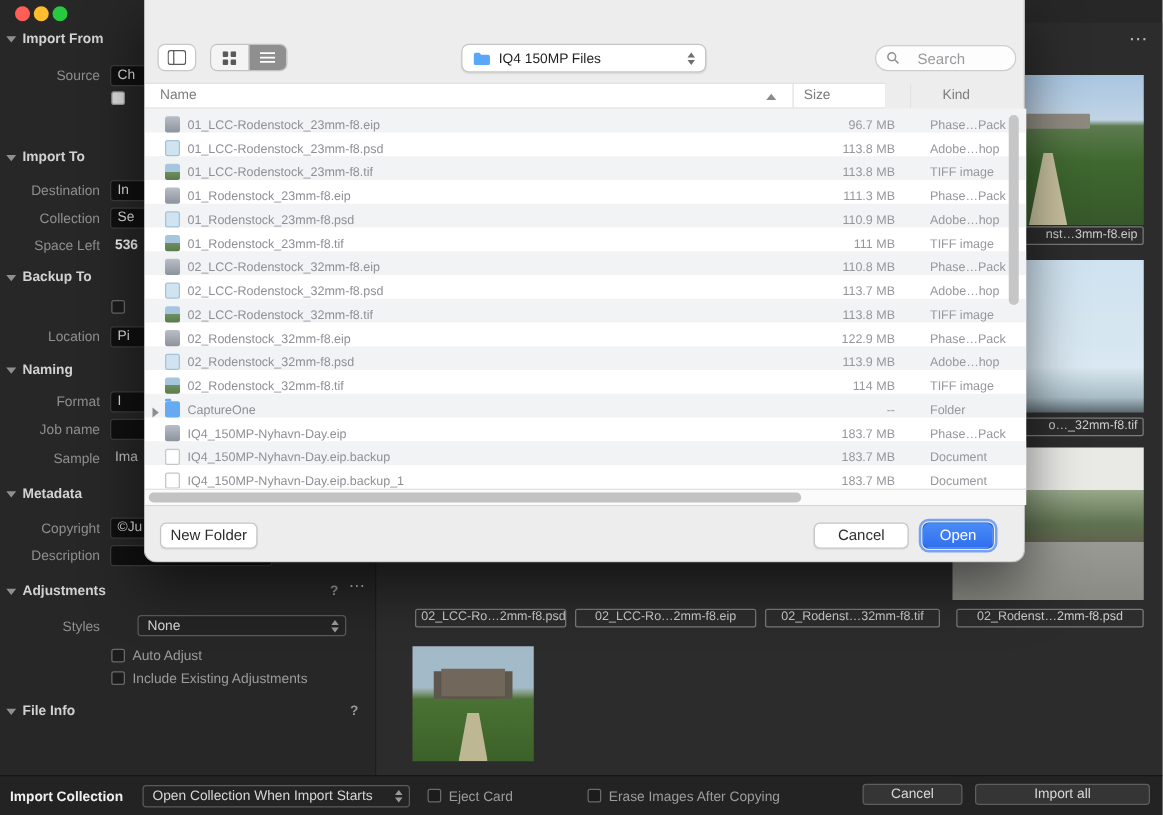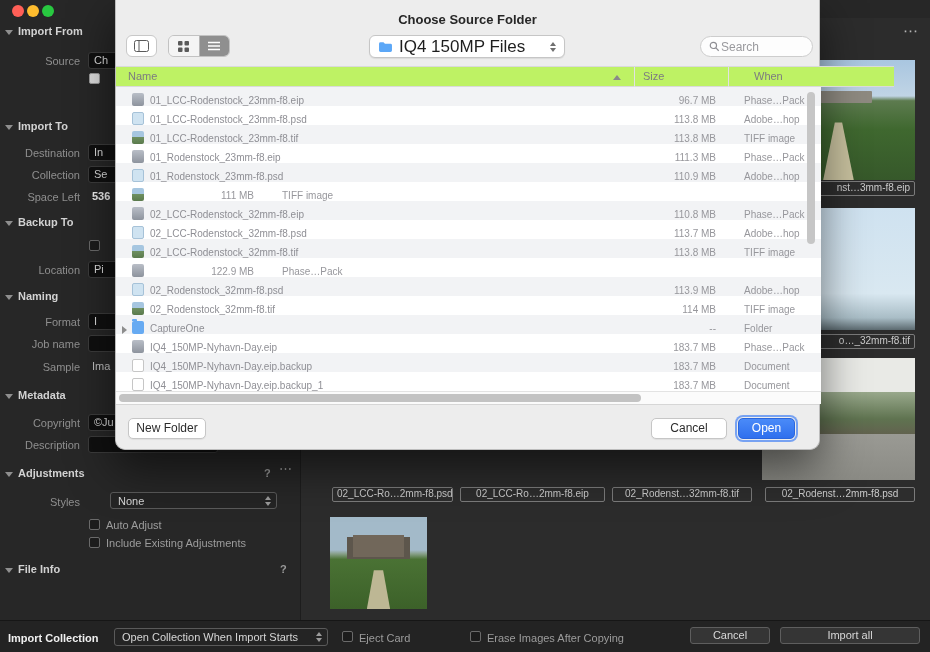--- a/index.html
+++ b/index.html
@@ -48,27 +48,27 @@
 
   
   .dialog{position:absolute;left:115px;top:0;width:705px;height:450px;background:#ededed;border:1px solid #bdbdbd;border-top:none;border-radius:0 0 10px 10px;box-shadow:0 18px 45px rgba(0,0,0,.55);z-index:10}
   .dlg-title{position:absolute;top:12px;left:0;width:100%;text-align:center;font-size:13px;font-weight:bold;color:#262626}
   .tbtn{position:absolute;top:35px;height:22px;background:#fff;border:1px solid #c8c8c8;border-radius:6px;display:flex;align-items:center;justify-content:center}
   .seg{position:absolute;top:35px;left:52px;width:62px;height:22px;border:1px solid #c2c2c2;border-radius:6px;overflow:hidden;display:flex}
   .seg .s{flex:1;display:flex;align-items:center;justify-content:center}
   .seg .s.grid{background:#f4f4f4}
   .seg .s.list{background:#8f8f8f;border-left:1px solid #b5b5b5}
   .pop{position:absolute;left:253px;top:35px;width:196px;height:23px;background:#fff;border:1px solid #c6c6c6;border-radius:6px;display:flex;align-items:center;padding:0 24px 0 8px;box-shadow:0 1px 1px rgba(0,0,0,.08)}
-  .pop .pop-label{font-size:17px;color:#1e1e1e;margin-left:6px;white-space:nowrap}
+  .pop .pop-label{font-size:11px;color:#1e1e1e;margin-left:6px;white-space:nowrap}
   .pop .ud i.up{border-bottom-color:#6f6f6f}
   .pop .ud i.dn{border-top-color:#6f6f6f}
-  .search{position:absolute;left:584px;top:36px;width:113px;height:21px;background:#fdfdfd;border:1px solid #cdcdcd;border-radius:11px;display:flex;align-items:center;padding:0 8px;gap:1px}
+  .search{position:absolute;left:584px;top:36px;width:113px;height:21px;background:#fdfdfd;border:1px solid #cdcdcd;border-radius:11px;display:flex;align-items:center;padding:0 8px;gap:14px}
   .search span{font-size:12px;color:#9a9a9e}
 
-  .cols{position:absolute;left:0;top:66px;width:778px;height:21px;background:#bef264;border-top:1px solid #dadada;border-bottom:1px solid #dadada;font-size:11px;color:#7c7c80}
+  .cols{position:absolute;left:0;top:66px;width:592px;height:21px;background:#ffffff;border-top:1px solid #dadada;border-bottom:1px solid #dadada;font-size:11px;color:#7c7c80}
   .cols .c{position:absolute;top:0;line-height:19px}
   .cols .vsep{position:absolute;top:0;width:1px;height:20px;background:#e2e2e2}
   .sortup{position:absolute;top:8px;width:0;height:0;border-left:4px solid transparent;border-right:4px solid transparent;border-bottom:5px solid #8a8a8a}
 
   .flist{position:absolute;left:0;top:87px;width:705px;height:304px;background:#fff;overflow:hidden}
   .frow{display:flex;align-items:flex-end;height:19px;font-size:10px;color:#8f8f95}
   .frow.alt{background:#f2f3f5}
   .disclosure{width:10px;margin-left:6px;flex:none;visibility:hidden}
   .disclosure.show{visibility:visible}
   .disclosure.show::after{content:"";display:block;width:0;height:0;border-left:5px solid #8d8d8d;border-top:4px solid transparent;border-bottom:4px solid transparent}
@@ -191,21 +191,20 @@
   </div>
   <div class="dcheck" style="left:342px;top:10px"></div>
   <div class="dchecklabel" style="left:359px;top:11px">Eject Card</div>
   <div class="dcheck" style="left:470px;top:10px"></div>
   <div class="dchecklabel" style="left:487px;top:11px">Erase Images After Copying</div>
   <div class="dbtn" style="left:690px;top:6px;width:80px;height:17px">Cancel</div>
   <div class="dbtn" style="left:780px;top:6px;width:140px;height:17px">Import all</div>
 </div>
 
 <div class="dialog">
-  <div class="dlg-title">Choose Source Folder</div>
 
   <div class="tbtn" style="left:10px;width:31px">
     <svg class="icn" width="15" height="12" viewBox="0 0 15 12">
       <rect x="0.5" y="0.5" width="14" height="11" rx="2" fill="none" stroke="#5a5a5a"></rect>
       <line x1="5" y1="0.5" x2="5" y2="11.5" stroke="#5a5a5a"></line>
     </svg>
   </div>
 
   <div class="seg">
     <div class="s grid">
@@ -243,21 +242,21 @@
     </svg>
     <span>Search</span>
   </div>
 
   <div class="cols">
     <div class="c" style="left:12px">Name</div>
     <span class="sortup" style="left:497px"></span>
     <div class="vsep" style="left:518px"></div>
     <div class="c" style="left:527px">Size</div>
     <div class="vsep" style="left:612px"></div>
-    <div class="c" style="left:638px">When</div>
+    <div class="c" style="left:638px">Kind</div>
   </div>
 
   <div class="flist">
       <div class="frow alt">
     <span class="disclosure"></span>
     <span class="f-icon icon-eip"></span>
     <span class="f-name">01_LCC-Rodenstock_23mm-f8.eip</span>
     <span class="f-size">96.7 MB</span>
     <span class="f-kind">Phase…Pack</span>
   </div>
@@ -285,20 +284,21 @@
       <div class="frow alt">
     <span class="disclosure"></span>
     <span class="f-icon icon-psd"></span>
     <span class="f-name">01_Rodenstock_23mm-f8.psd</span>
     <span class="f-size">110.9 MB</span>
     <span class="f-kind">Adobe…hop</span>
   </div>
       <div class="frow">
     <span class="disclosure"></span>
     <span class="f-icon icon-tif"></span>
+    <span class="f-name">01_Rodenstock_23mm-f8.tif</span>
     <span class="f-size">111 MB</span>
     <span class="f-kind">TIFF image</span>
   </div>
       <div class="frow alt">
     <span class="disclosure"></span>
     <span class="f-icon icon-eip"></span>
     <span class="f-name">02_LCC-Rodenstock_32mm-f8.eip</span>
     <span class="f-size">110.8 MB</span>
     <span class="f-kind">Phase…Pack</span>
   </div>
@@ -312,20 +312,21 @@
       <div class="frow alt">
     <span class="disclosure"></span>
     <span class="f-icon icon-tif"></span>
     <span class="f-name">02_LCC-Rodenstock_32mm-f8.tif</span>
     <span class="f-size">113.8 MB</span>
     <span class="f-kind">TIFF image</span>
   </div>
       <div class="frow">
     <span class="disclosure"></span>
     <span class="f-icon icon-eip"></span>
+    <span class="f-name">02_Rodenstock_32mm-f8.eip</span>
     <span class="f-size">122.9 MB</span>
     <span class="f-kind">Phase…Pack</span>
   </div>
       <div class="frow alt">
     <span class="disclosure"></span>
     <span class="f-icon icon-psd"></span>
     <span class="f-name">02_Rodenstock_32mm-f8.psd</span>
     <span class="f-size">113.9 MB</span>
     <span class="f-kind">Adobe…hop</span>
   </div>

